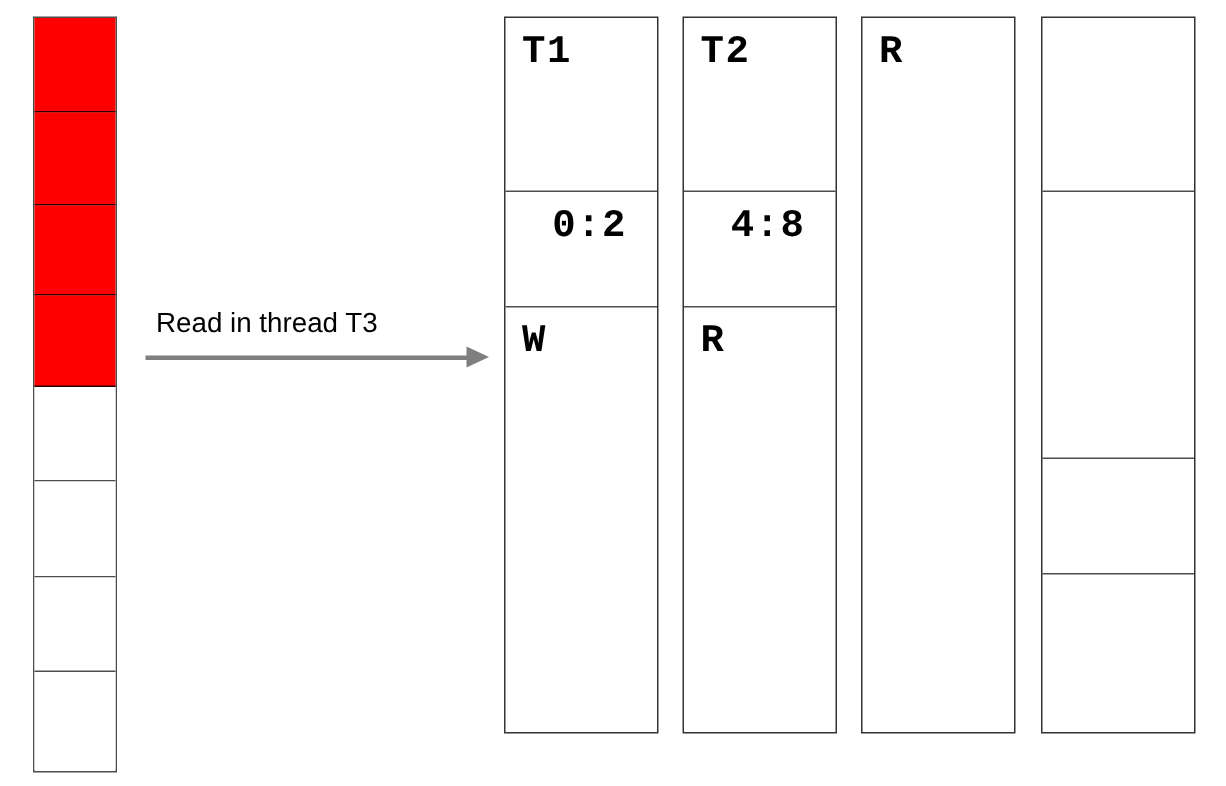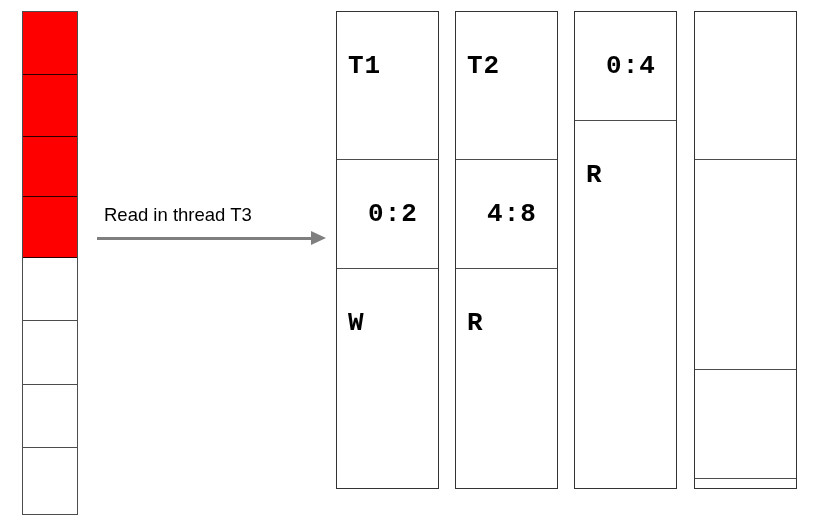--- a/index.html
+++ b/index.html
@@ -102,21 +102,20 @@
     border-bottom: 1.5px solid #4d4d4d;
     padding: 7px 0 0 11px;
     font-family: "Liberation Mono", "DejaVu Sans Mono", monospace;
     font-weight: bold;
     font-size: 26px;
     line-height: 30px;
     letter-spacing: 1px;
     color: #000000;
     white-space: nowrap;
     overflow: hidden;
-    margin-top: 32px;
   }
   .record-cell:last-child {
     border-bottom: none;
   }
   .rh-0 { height: 116px; }
   .rh-1 { height: 178px; }
   .rh-2 { height: 77px; text-align: center; }
   .rh-3 { height: 107px; }
 </style>
 </head>
@@ -149,21 +148,20 @@
       <div class="record-cell rh-3">W</div>
     </div>
 
     <div class="record-column" style="left:119px">
       <div class="record-cell rh-0">T2</div>
       <div class="record-cell rh-2">4:8</div>
       <div class="record-cell rh-3">R</div>
     </div>
 
     <div class="record-column" style="left:238px">
-      <div class="record-cell rh-2">0:4</div>
       <div class="record-cell rh-3">R</div>
     </div>
 
     <div class="record-column" style="left:358px">
       <div class="record-cell rh-0"></div>
       <div class="record-cell rh-1"></div>
       <div class="record-cell rh-2"></div>
       <div class="record-cell rh-3"></div>
     </div>
 

